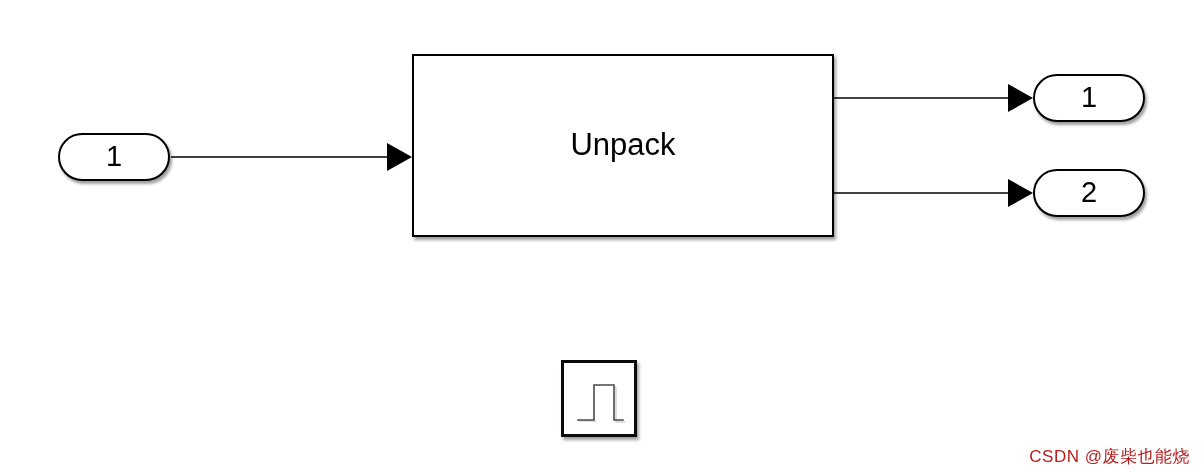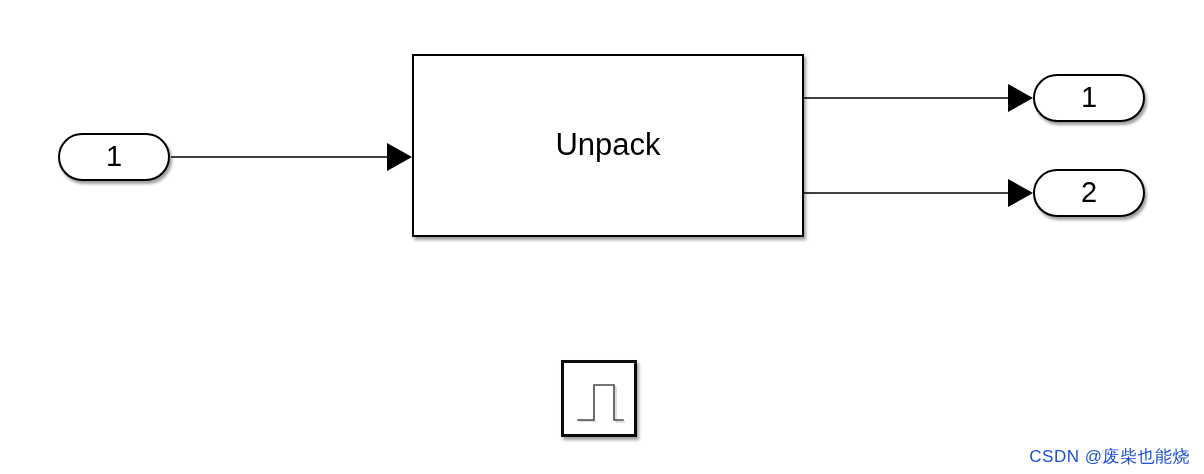--- a/index.html
+++ b/index.html
@@ -39,21 +39,21 @@
     height: 48px;
     border-radius: 24px;
     font-size: 29px;
   }
   .port-in   { left: 58px;  top: 133px; }
   .port-out1 { left: 1033px; top: 74px;  }
   .port-out2 { left: 1033px; top: 169px; }
   .unpack {
     left: 412px;
     top: 54px;
-    width: 392px;
+    width: 422px;
     height: 183px;
     font-size: 31px;
   }
   .pulse-block {
     left: 561px;
     top: 360px;
     width: 76px;
     height: 77px;
     border-width: 3px;
     border-color: #0a0a0a;
@@ -64,21 +64,21 @@
   .label {
     user-select: none;
     line-height: 1;
     padding-bottom: 2px;
   }
   .watermark {
     position: absolute;
     right: 14px;
     bottom: 6px;
     font-size: 17px;
-    color: #1d4ed8;
+    color: #b91c1c;
     text-shadow: 1px 1px 0 #ffffff;
     letter-spacing: 0.5px;
     white-space: nowrap;
   }
 </style>
 </head>
 <body>
 
 <div class="canvas">
 

